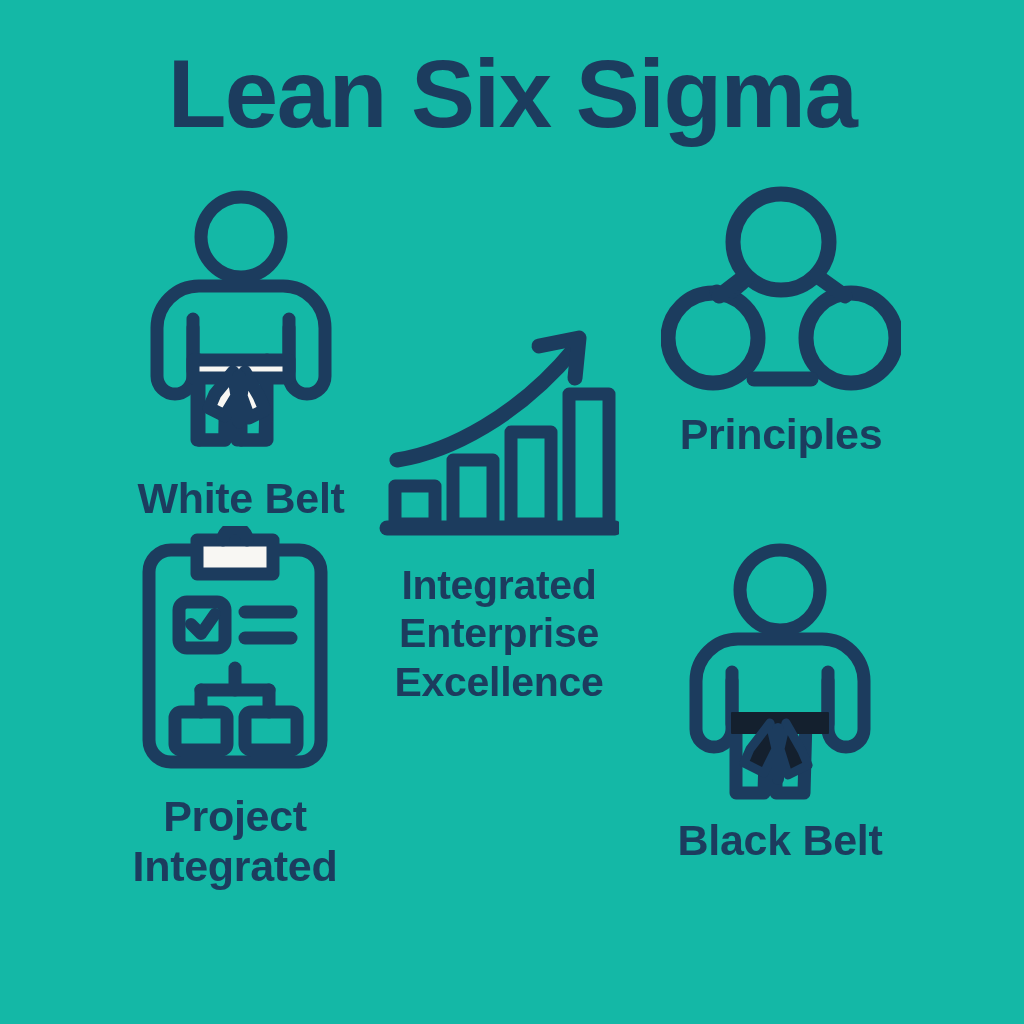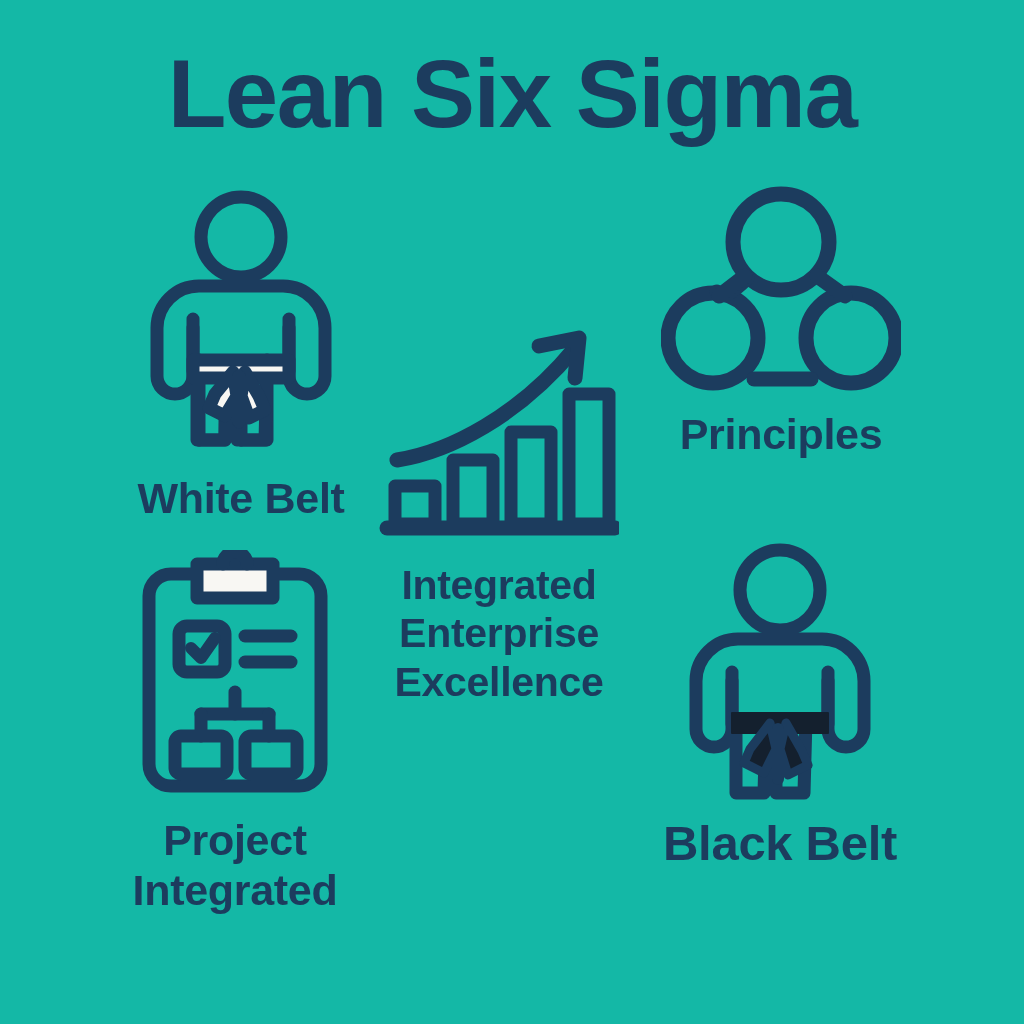--- a/index.html
+++ b/index.html
@@ -85,36 +85,36 @@
     width: 270px;
   }
   #cell-center .cell-label {
     font-size: 41px;
     margin-top: 16px;
     line-height: 1.18;
   }
 
   #cell-project {
     left: 80px;
-    top: 550px;
+    top: 526px;
     width: 310px;
   }
   #cell-project .cell-label {
     font-size: 43px;
     margin-top: 18px;
     line-height: 1.16;
   }
 
   #cell-black-belt {
     left: 630px;
     top: 540px;
     width: 300px;
   }
   #cell-black-belt .cell-label {
-    font-size: 49px;
+    font-size: 43px;
     margin-top: 10px;
   }
 
   svg { display: block; }
 </style>
 </head>
 <body>
 
 <div class="canvas">
 

